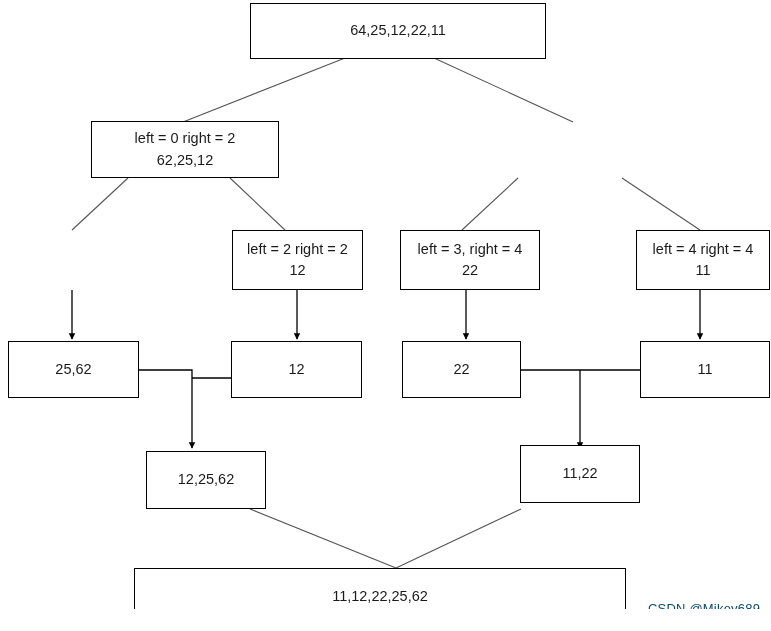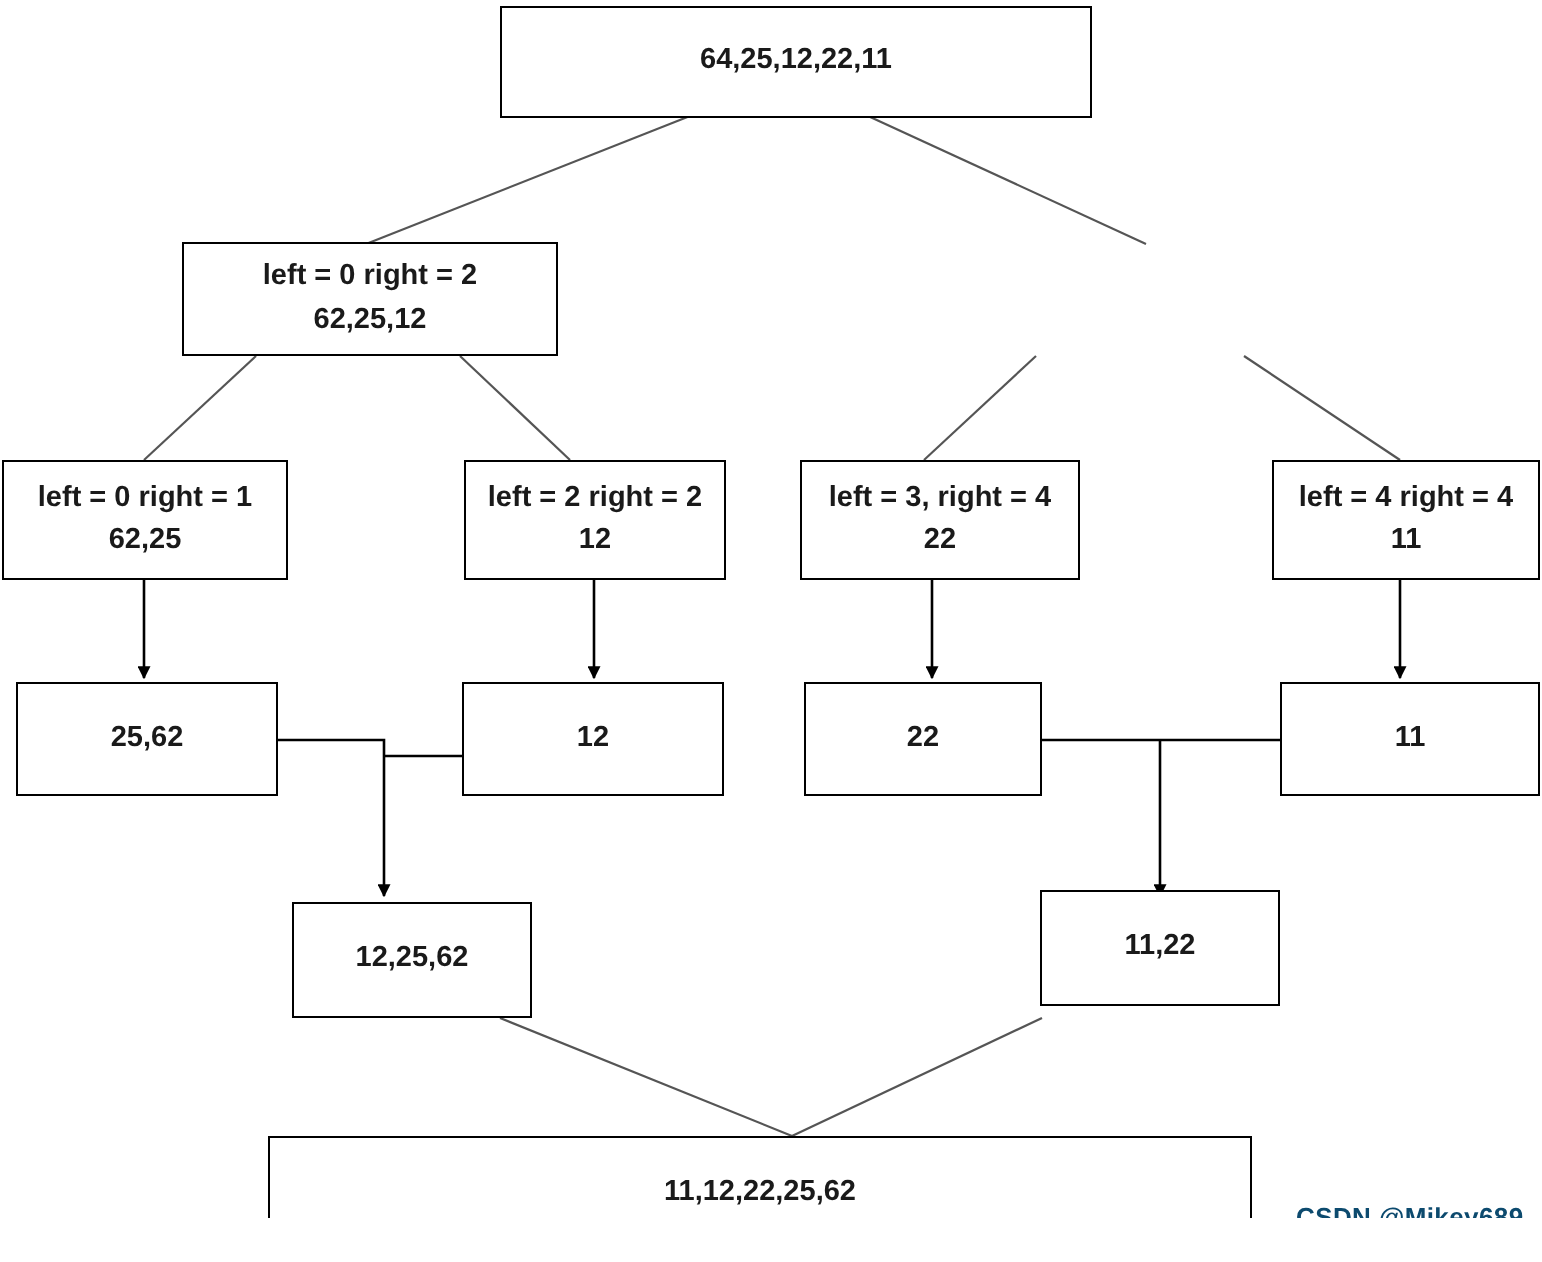--- a/index.html
+++ b/index.html
@@ -11,21 +11,20 @@
   body {
     font-family: "Liberation Sans", sans-serif;
     -webkit-font-smoothing: antialiased;
   }
   #canvas {
     position: relative;
     width: 771px;
     height: 609px;
     background: #ffffff;
     overflow: hidden;
-    font-weight: bold;
   }
   #edges {
     position: absolute;
     left: 0;
     top: 0;
     width: 771px;
     height: 631px;
     pointer-events: none;
   }
   .node {
@@ -105,24 +104,20 @@
   <div class="node" style="left:250px; top:3px; width:296px; height:56px;">
     <span class="line1">64,25,12,22,11</span>
   </div>
 
   <div class="node" style="left:91px; top:121px; width:188px; height:57px;">
     <span class="line1">left = 0  right = 2</span>
     <span class="line2">62,25,12</span>
   </div>
 
 
-  <div class="node" style="left:1px; top:230px; width:143px; height:60px;">
-    <span class="line1">left = 0 right = 1</span>
-    <span class="line2">62,25</span>
-  </div>
 
   <div class="node" style="left:232px; top:230px; width:131px; height:60px;">
     <span class="line1">left = 2 right = 2</span>
     <span class="line2">12</span>
   </div>
 
   <div class="node" style="left:400px; top:230px; width:140px; height:60px;">
     <span class="line1">left = 3, right = 4</span>
     <span class="line2">22</span>
   </div>

